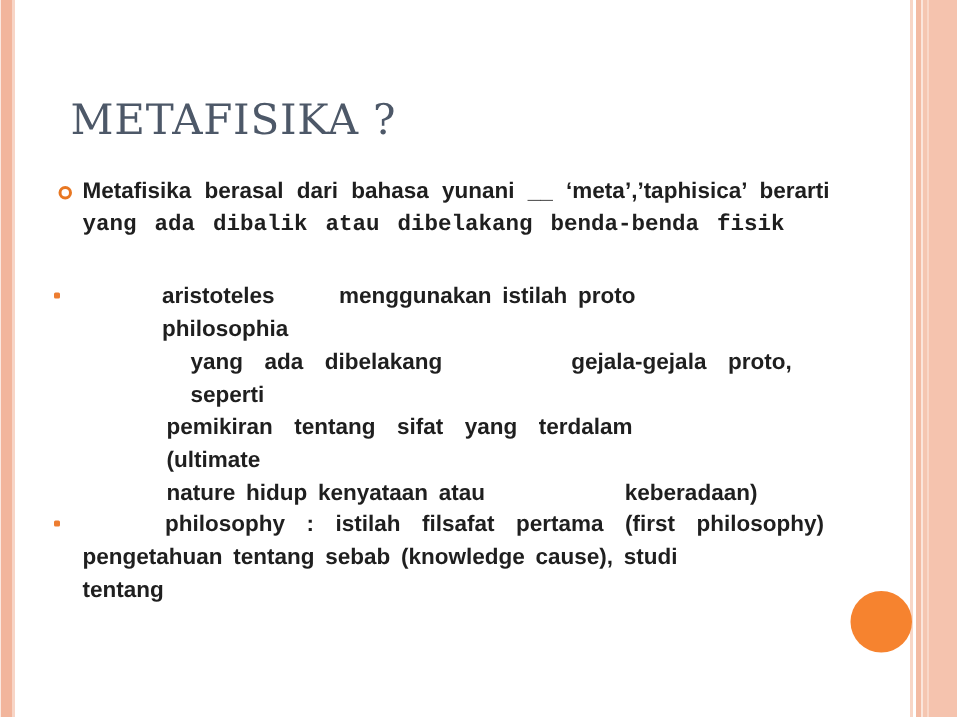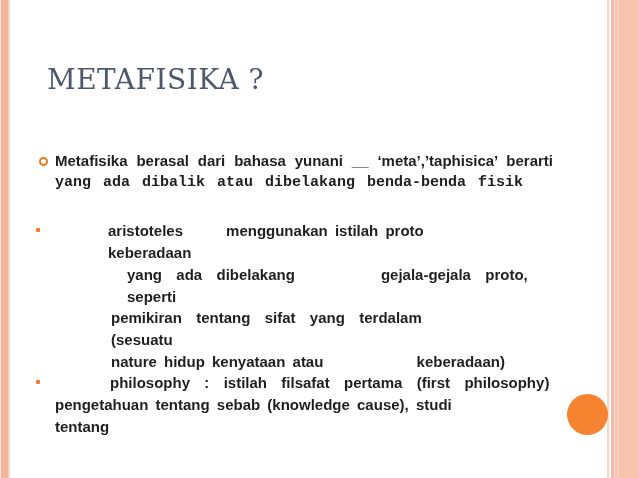--- a/index.html
+++ b/index.html
@@ -99,30 +99,30 @@
 
 <div class="slide">
   <div class="stripe-left"></div>
   <div class="stripe-right"></div>
   <div class="corner-circle"></div>
   <h1 class="title">METAFISIKA ?</h1>
   <div class="content" id="content">
       <div class="bullet-block gap-after">
         <span class="marker ring"></span>
         <div class="lines">
-          <div class="line justify" style="padding-left: 0px; margin-top: 33px;">Metafisika berasal dari bahasa yunani __ ‘meta’,’taphisica’ berarti</div>
+          <div class="line justify" style="padding-left: 0px;">Metafisika berasal dari bahasa yunani __ ‘meta’,’taphisica’ berarti</div>
           <div class="line" style="padding-left: 0px; font-family: Liberation Mono, monospace;">yang ada dibalik atau dibelakang benda-benda fisik</div>
         </div>
       </div>
       <div class="bullet-block">
         <span class="marker dot"></span>
         <div class="lines">
-          <div class="line" style="padding-left: 53px;">aristoteles      menggunakan istilah proto           keberadaan</div>
+          <div class="line" style="padding-left: 53px;">aristoteles      menggunakan istilah proto           philosophia</div>
           <div class="line" style="padding-left: 72px;">yang  ada  dibelakang            gejala-gejala  proto,  seperti</div>
-          <div class="line" style="padding-left: 56px;">pemikiran  tentang  sifat  yang  terdalam           (sesuatu</div>
+          <div class="line" style="padding-left: 56px;">pemikiran  tentang  sifat  yang  terdalam           (ultimate</div>
           <div class="line" style="padding-left: 56px;">nature hidup kenyataan atau             keberadaan)</div>
         </div>
       </div>
       <div class="bullet-block">
         <span class="marker dot"></span>
         <div class="lines">
           <div class="line" style="padding-left: 55px;">philosophy  :  istilah  filsafat  pertama  (first  philosophy)</div>
           <div class="line" style="padding-left: 0px;">pengetahuan tentang sebab (knowledge cause), studi         tentang</div>
         </div>
       </div>

